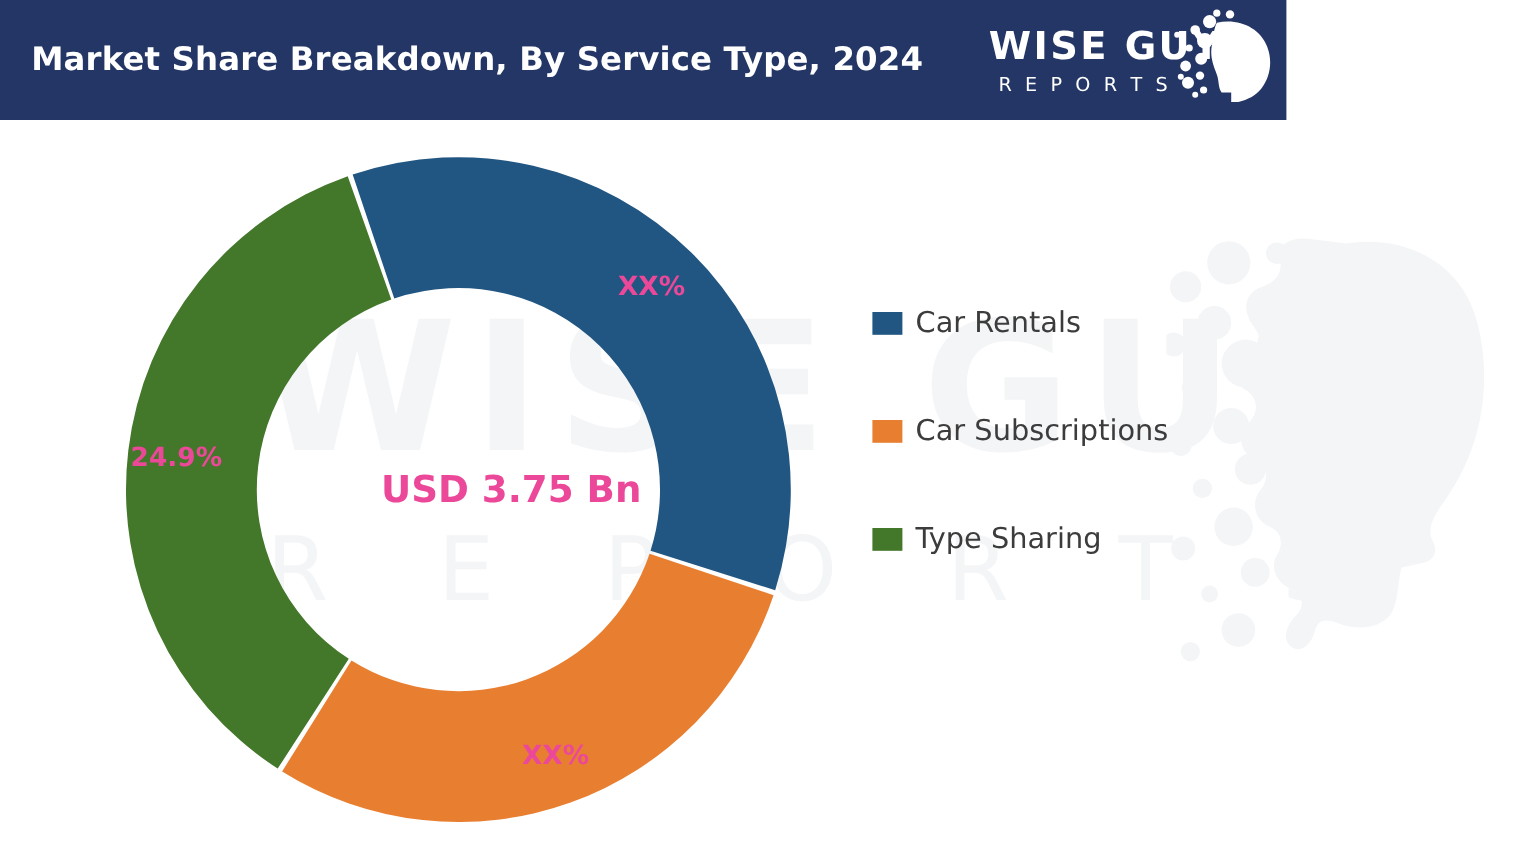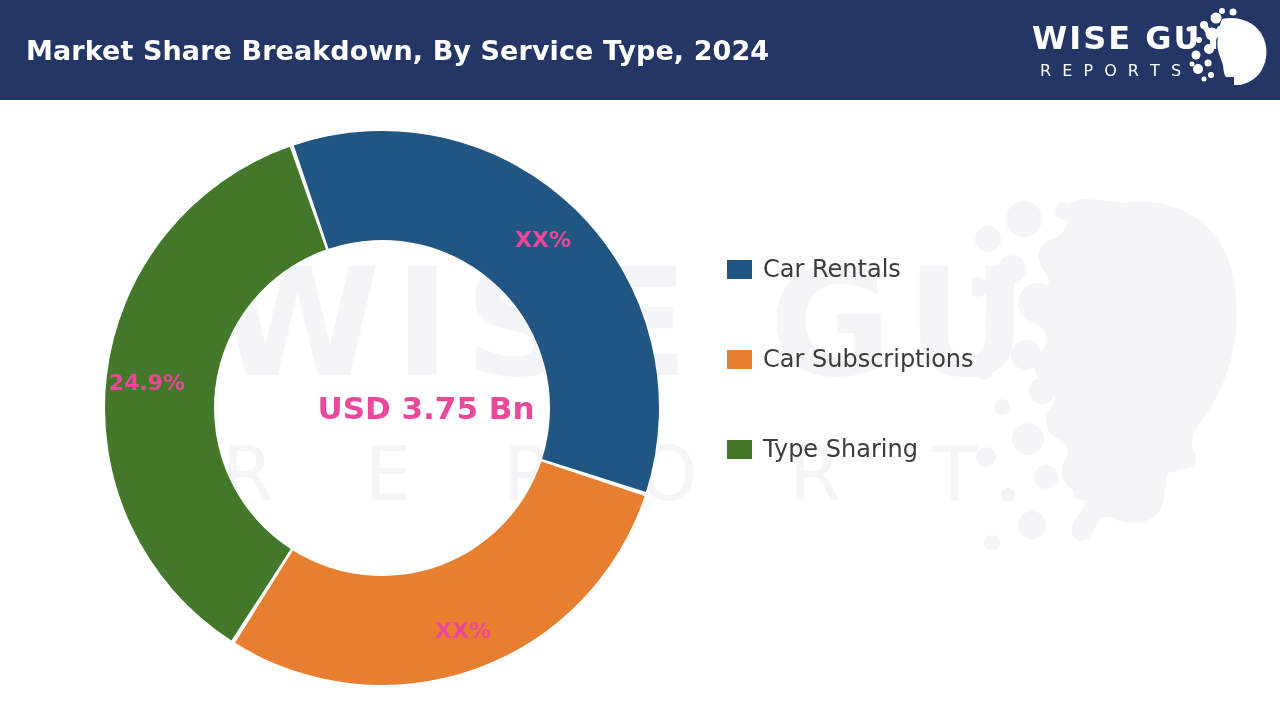--- a/index.html
+++ b/index.html
@@ -17,21 +17,21 @@
     height: 720px;
     overflow: hidden;
     background: #ffffff;
   }
 
   
   #header {
     position: absolute;
     left: 0;
     top: 0;
-    width: 1280px;
+    width: 1072px;
     height: 100px;
     background: #233665;
     box-sizing: border-box;
   }
   #header-title {
     position: absolute;
     left: 26px;
     top: 50%;
     transform: translateY(-50%);
     color: #ffffff;

